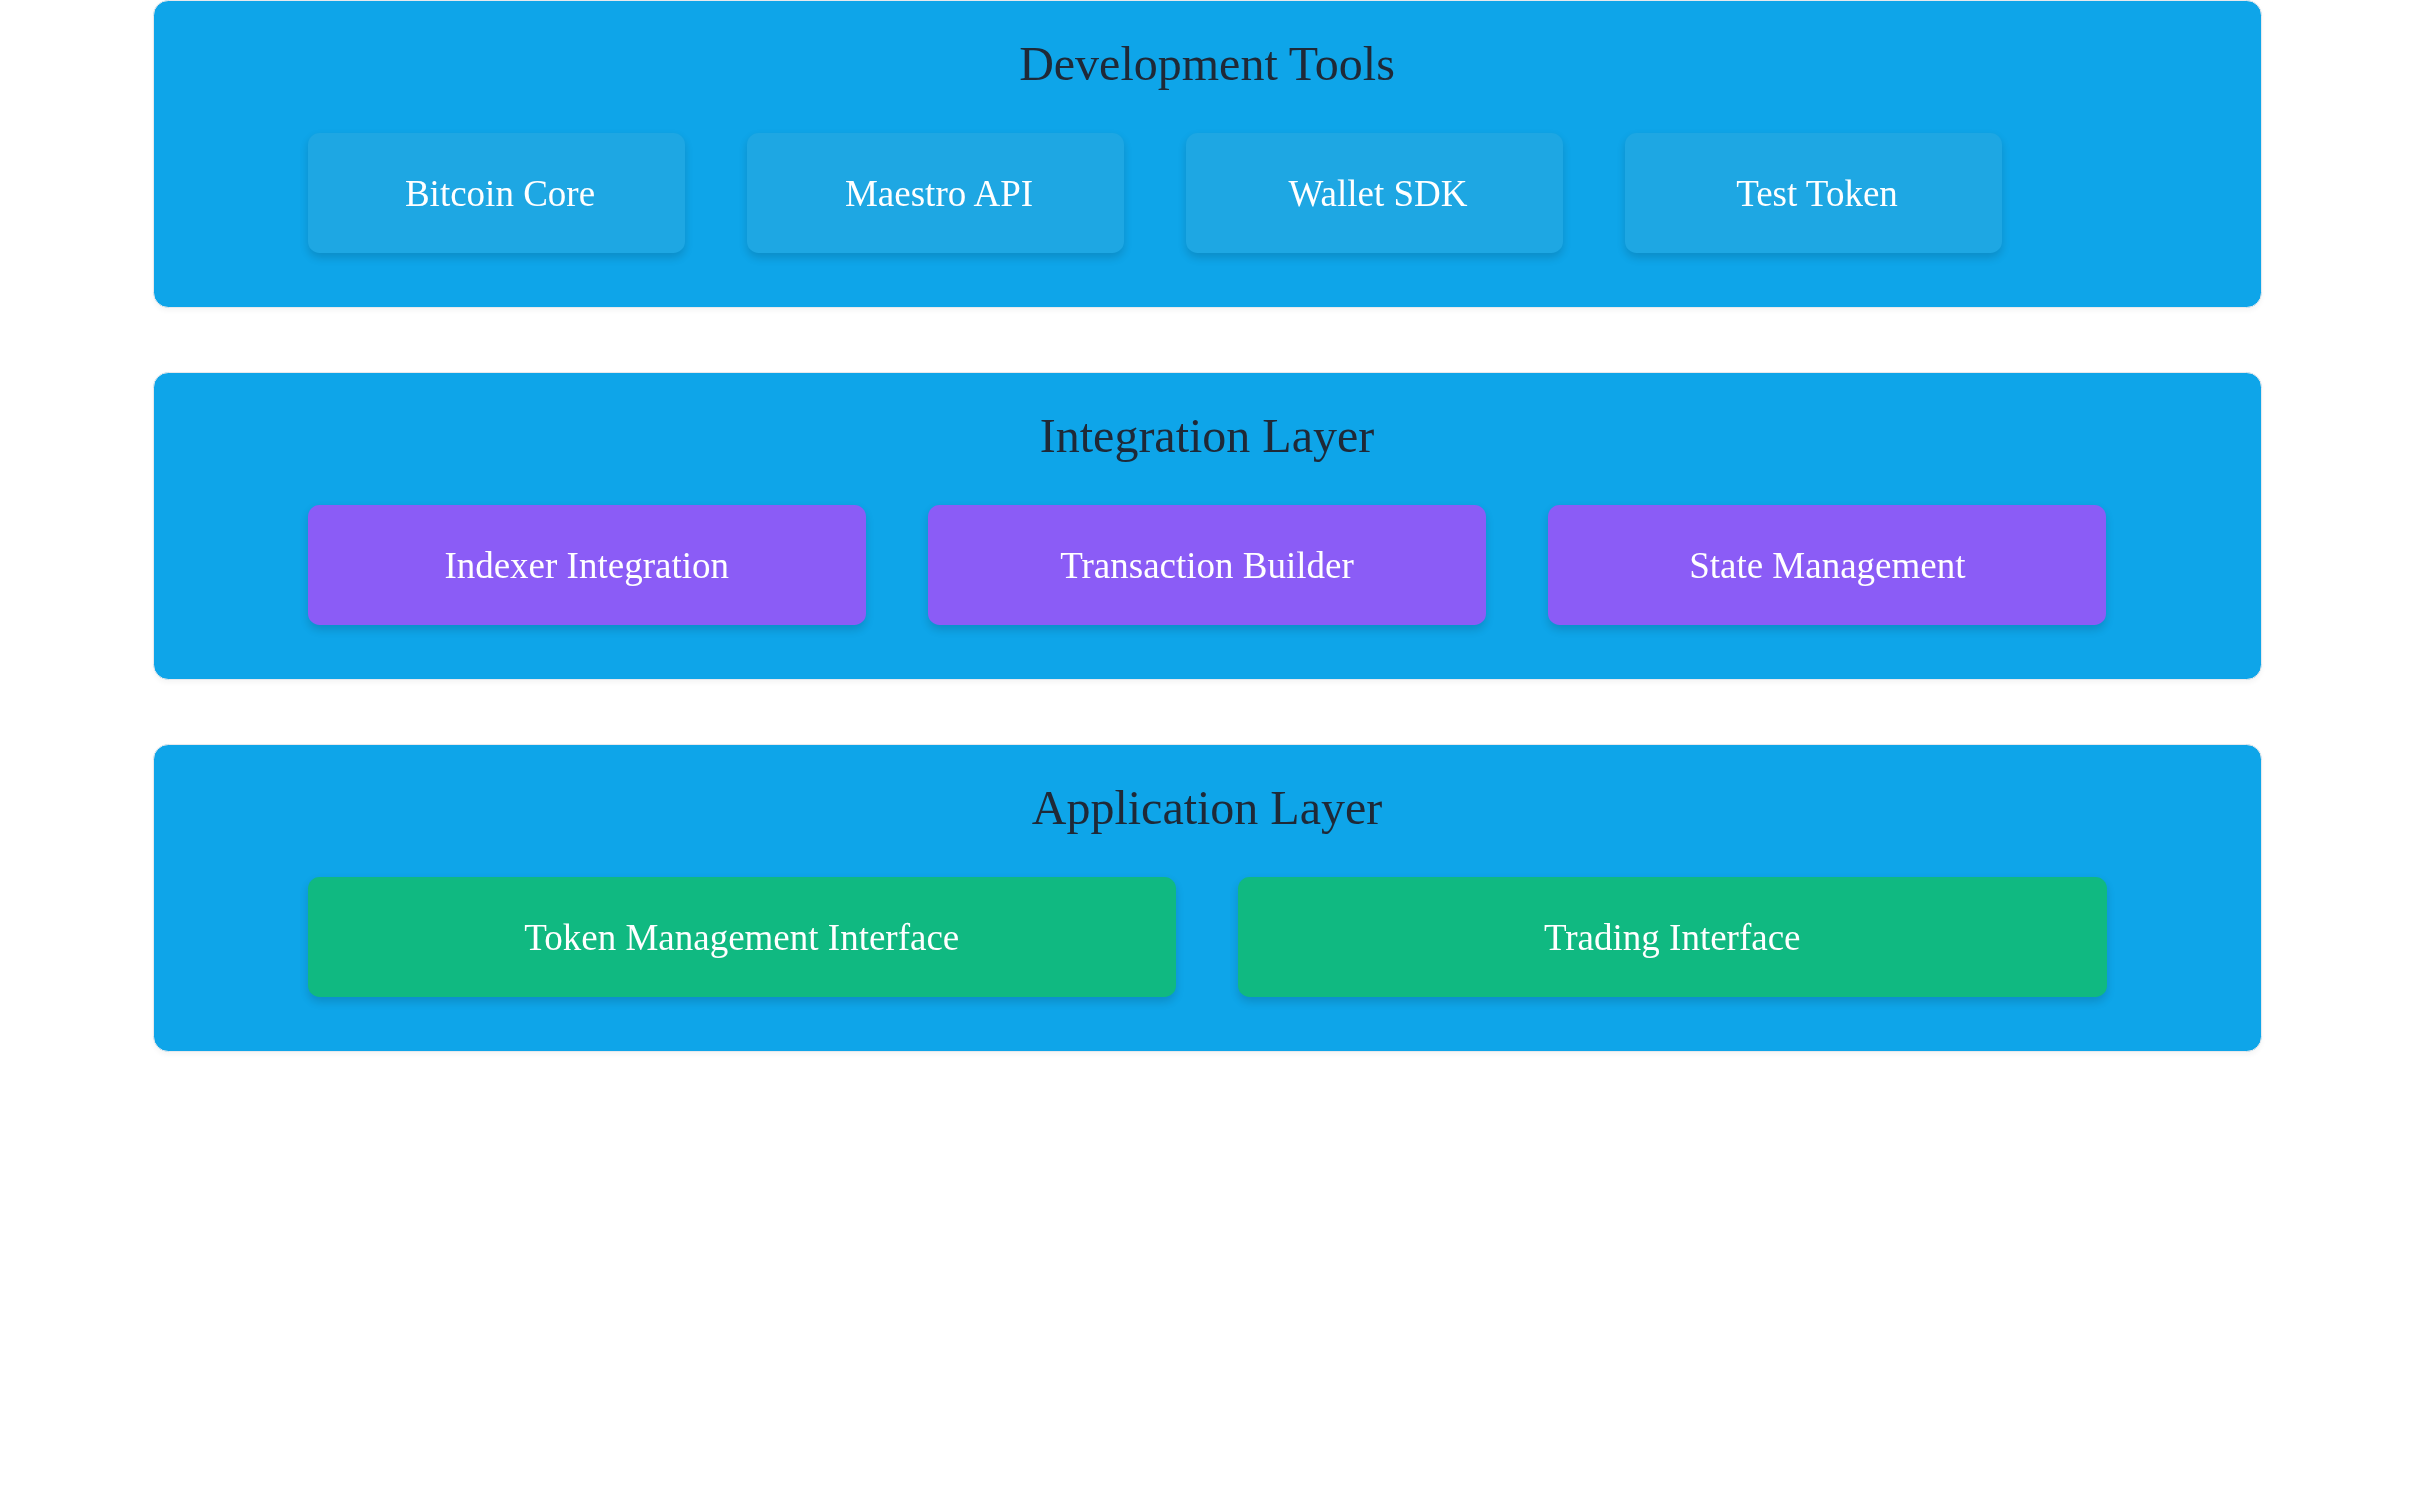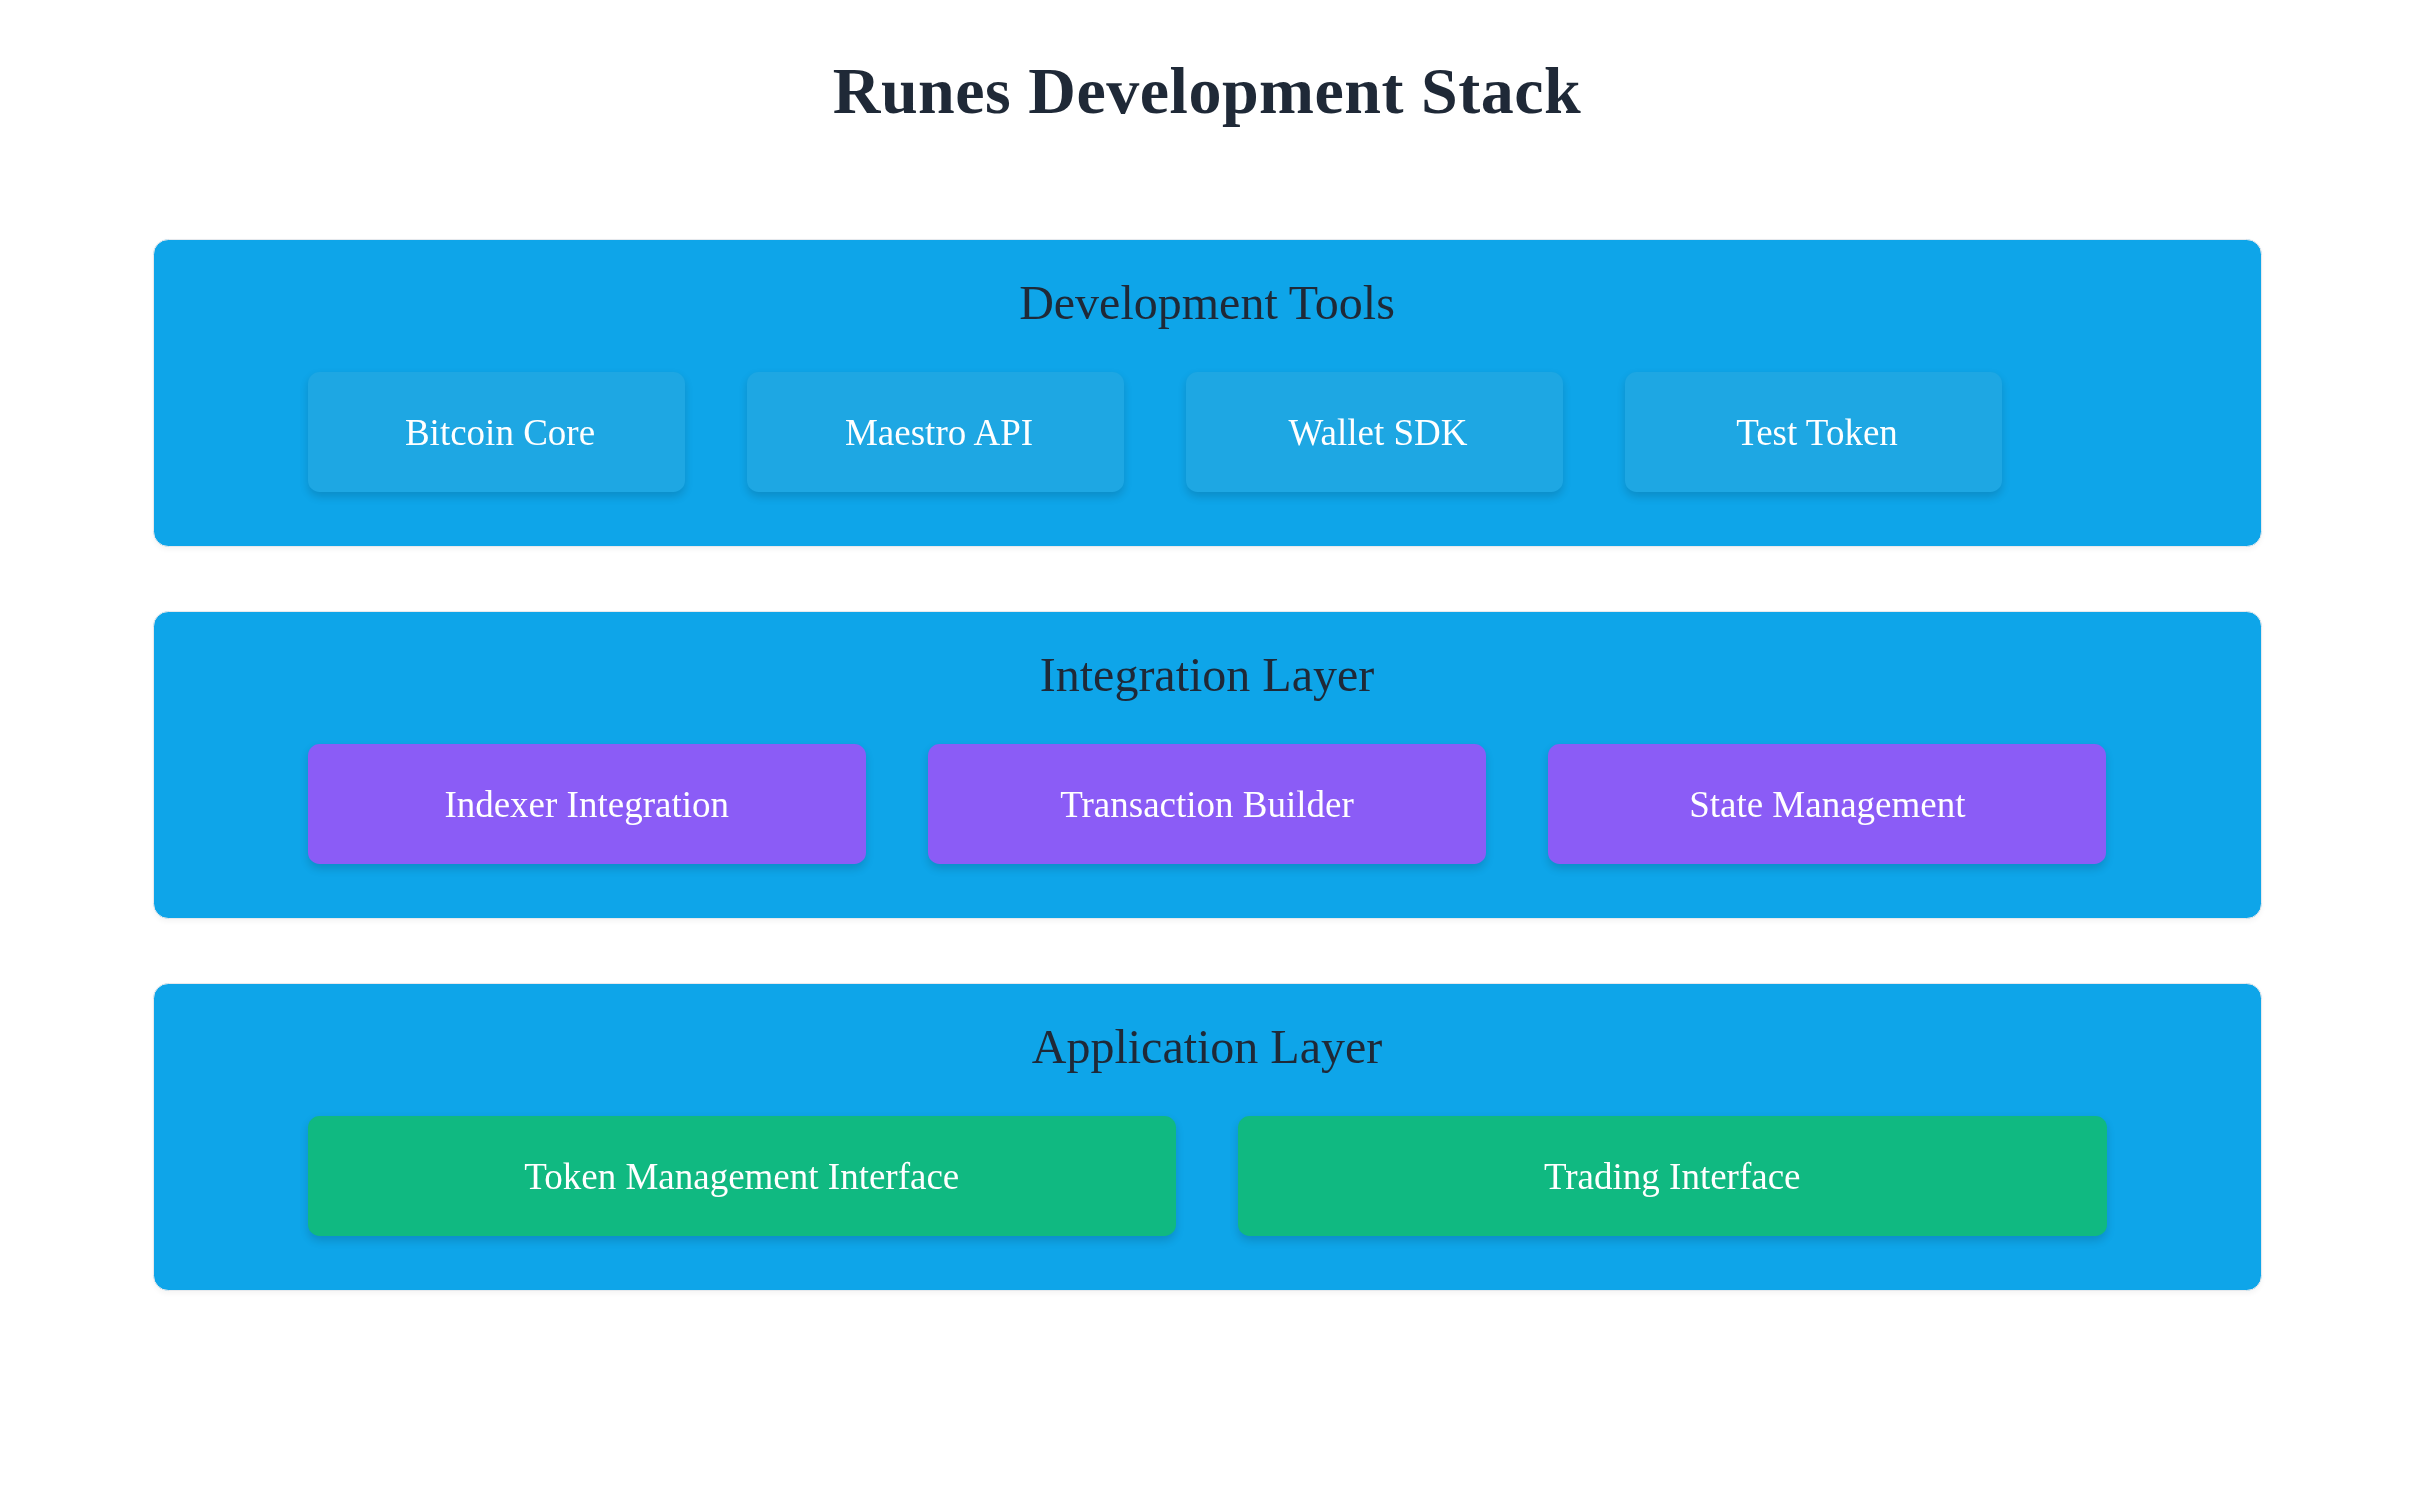--- a/index.html
+++ b/index.html
@@ -59,21 +59,20 @@
   .row-fill  .node { flex: 1 1 0; text-align: center; }
   .node-blue   { background: #1ea7e3; padding-left: 8px; }
   .node-purple { background: #8b5cf6; }
   .node-green  { background: #10b981; }
 </style>
 </head>
 <body>
 
 <main>
 
-  <h1 class="page-title">Runes Development Stack</h1>
 
   <section class="panel">
     <h2 class="panel-title">Development Tools</h2>
     <div class="row row-fixed">
       <div class="node node-blue">Bitcoin Core</div>
       <div class="node node-blue">Maestro API</div>
       <div class="node node-blue">Wallet SDK</div>
       <div class="node node-blue">Test Token</div>
     </div>
   </section>

